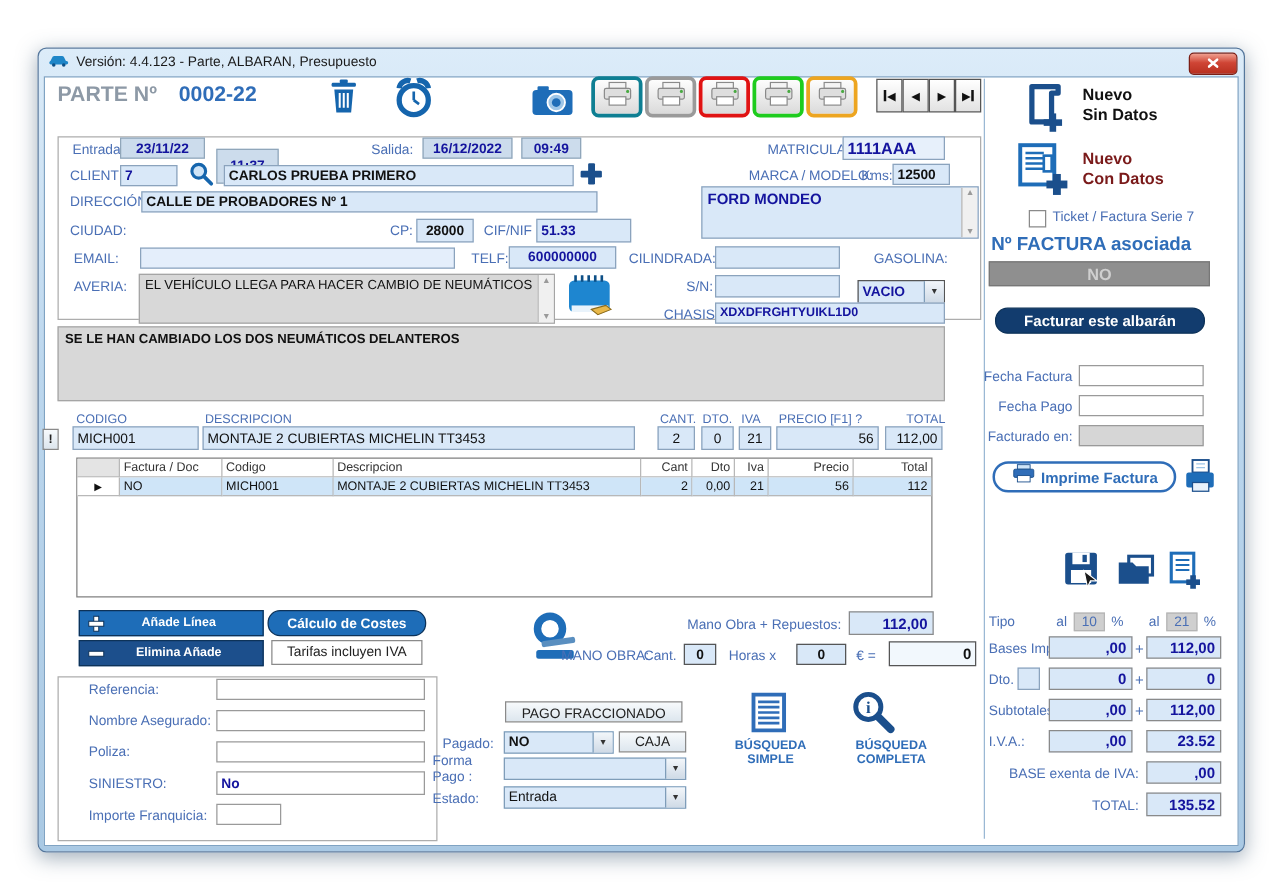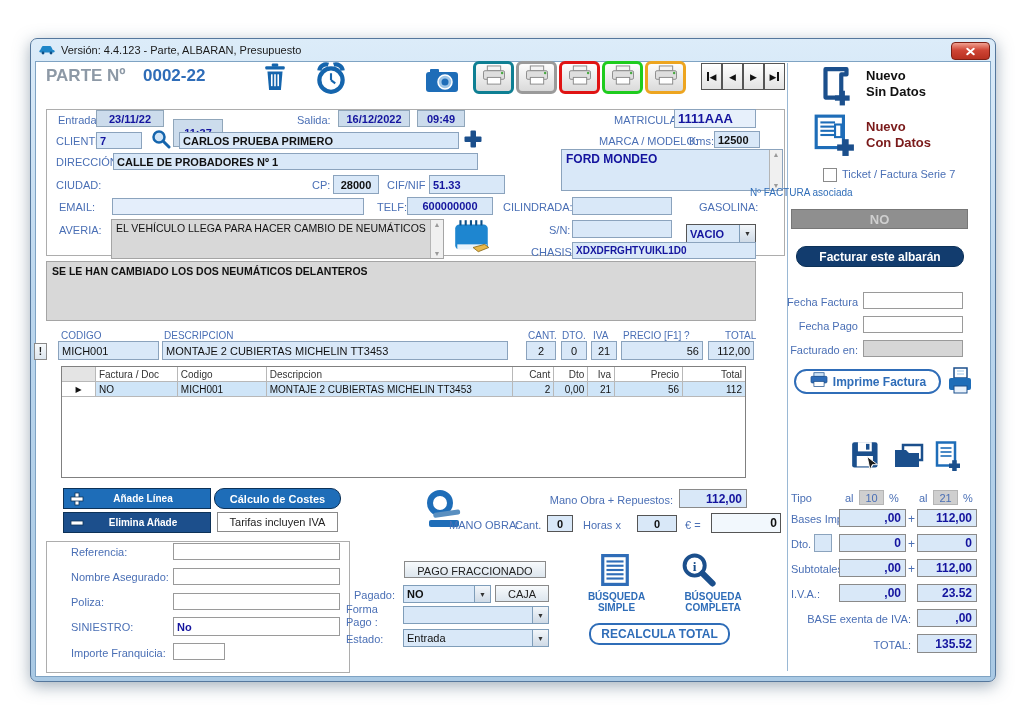--- a/index.html
+++ b/index.html
@@ -373,23 +373,20 @@
               <line x1="5" y1="23" x2="21" y2="23"></line>
             </g>
           </svg></span></div>
   <div class="bsq" style="left:548px;top:552px;width:75px;"><span>BÚSQUEDA</span><br><span>SIMPLE</span></div>
   <div class="abs" style="left:648px;top:512px;"><span><svg width="38" height="38" viewBox="0 0 34 34">
             <circle cx="14" cy="13" r="9" fill="#fff" stroke="#1b4f8c" stroke-width="3.5"></circle>
             <line x1="21" y1="20" x2="30" y2="29" stroke="#1b4f8c" stroke-width="5.5" stroke-linecap="round"></line>
             <text x="14" y="17.5" font-size="12" fill="#1b4f8c" text-anchor="middle" font-weight="bold" font-family="Liberation Serif,serif">i</text>
           </svg></span></div>
   <div class="bsq" style="left:642px;top:552px;width:80px;"><span>BÚSQUEDA</span><br><span>COMPLETA</span></div>
-  <div class="abs" style="left:558px;top:584px;width:141px;height:22px;background:#fff;border:2px solid #2f6db8;border-radius:10px;display:flex;align-items:center;justify-content:center;color:#2f6db8;font-weight:bold;font-size:12px;box-sizing:border-box;">
-        <span>RECALCULA TOTAL</span>
-      </div>
 
   <div class="abs" style="left:756px;top:24px;width:1px;height:608px;background:#9ab8d4;"></div>
 
   <div class="abs" style="left:787px;top:26px;"><span><svg width="36" height="42" viewBox="0 0 34 40">
             <path d="M7 4 h20 v5 h-5 v22 h-15 z" fill="none" stroke="#1b4f8c" stroke-width="4" stroke-linejoin="round"></path>
             <g fill="#1b4f8c">
               <rect x="16" y="29" width="14" height="5"></rect>
               <rect x="20.5" y="24.5" width="5" height="14"></rect>
             </g>
           </svg></span></div>
@@ -409,21 +406,21 @@
               <rect x="24" y="30" width="16" height="6"></rect>
               <rect x="29" y="25" width="6" height="16"></rect>
             </g>
           </svg></span></div>
   <span class="abs" style="left:835px;top:80px;font-size:13px;font-weight:bold;color:#7a1a1a;">Nuevo</span>
   <span class="abs" style="left:835px;top:96px;font-size:13px;font-weight:bold;color:#7a1a1a;">Con Datos</span>
 
   <div class="abs" style="left:792px;top:129px;width:12px;height:12px;background:#fff;border:1px solid #8a8a8a;"></div>
   <span class="lbl" style="left:811px;top:129px;">Ticket / Factura Serie 7</span>
 
-  <span class="abs" style="left:719px;top:148px;font-size:10px;font-weight:normal;color:#2f6db8;">Nº FACTURA asociada</span>
+  <span class="abs" style="left:762px;top:148px;font-size:15px;font-weight:bold;color:#2f6db8;">Nº FACTURA asociada</span>
   <div class="abs" style="left:760px;top:170px;width:175px;height:18px;background:#8f8f8f;border:1px solid #777;display:flex;align-items:center;justify-content:center;color:#cfcfcf;font-weight:bold;font-size:13px;">
         <span>NO</span>
       </div>
 
   <div class="bluebtn pill" style="left:765px;top:207px;width:168px;height:21px;background:#123c6e;font-size:12px;">
         <span>Facturar este albarán</span>
       </div>
 
   <span class="lbl" style="left:745px;top:257px;width:82px;text-align:right;display:inline-block;">Fecha Factura</span>
   <div class="f fw" style="left:832px;top:253px;width:100px;height:17px;"></div>

